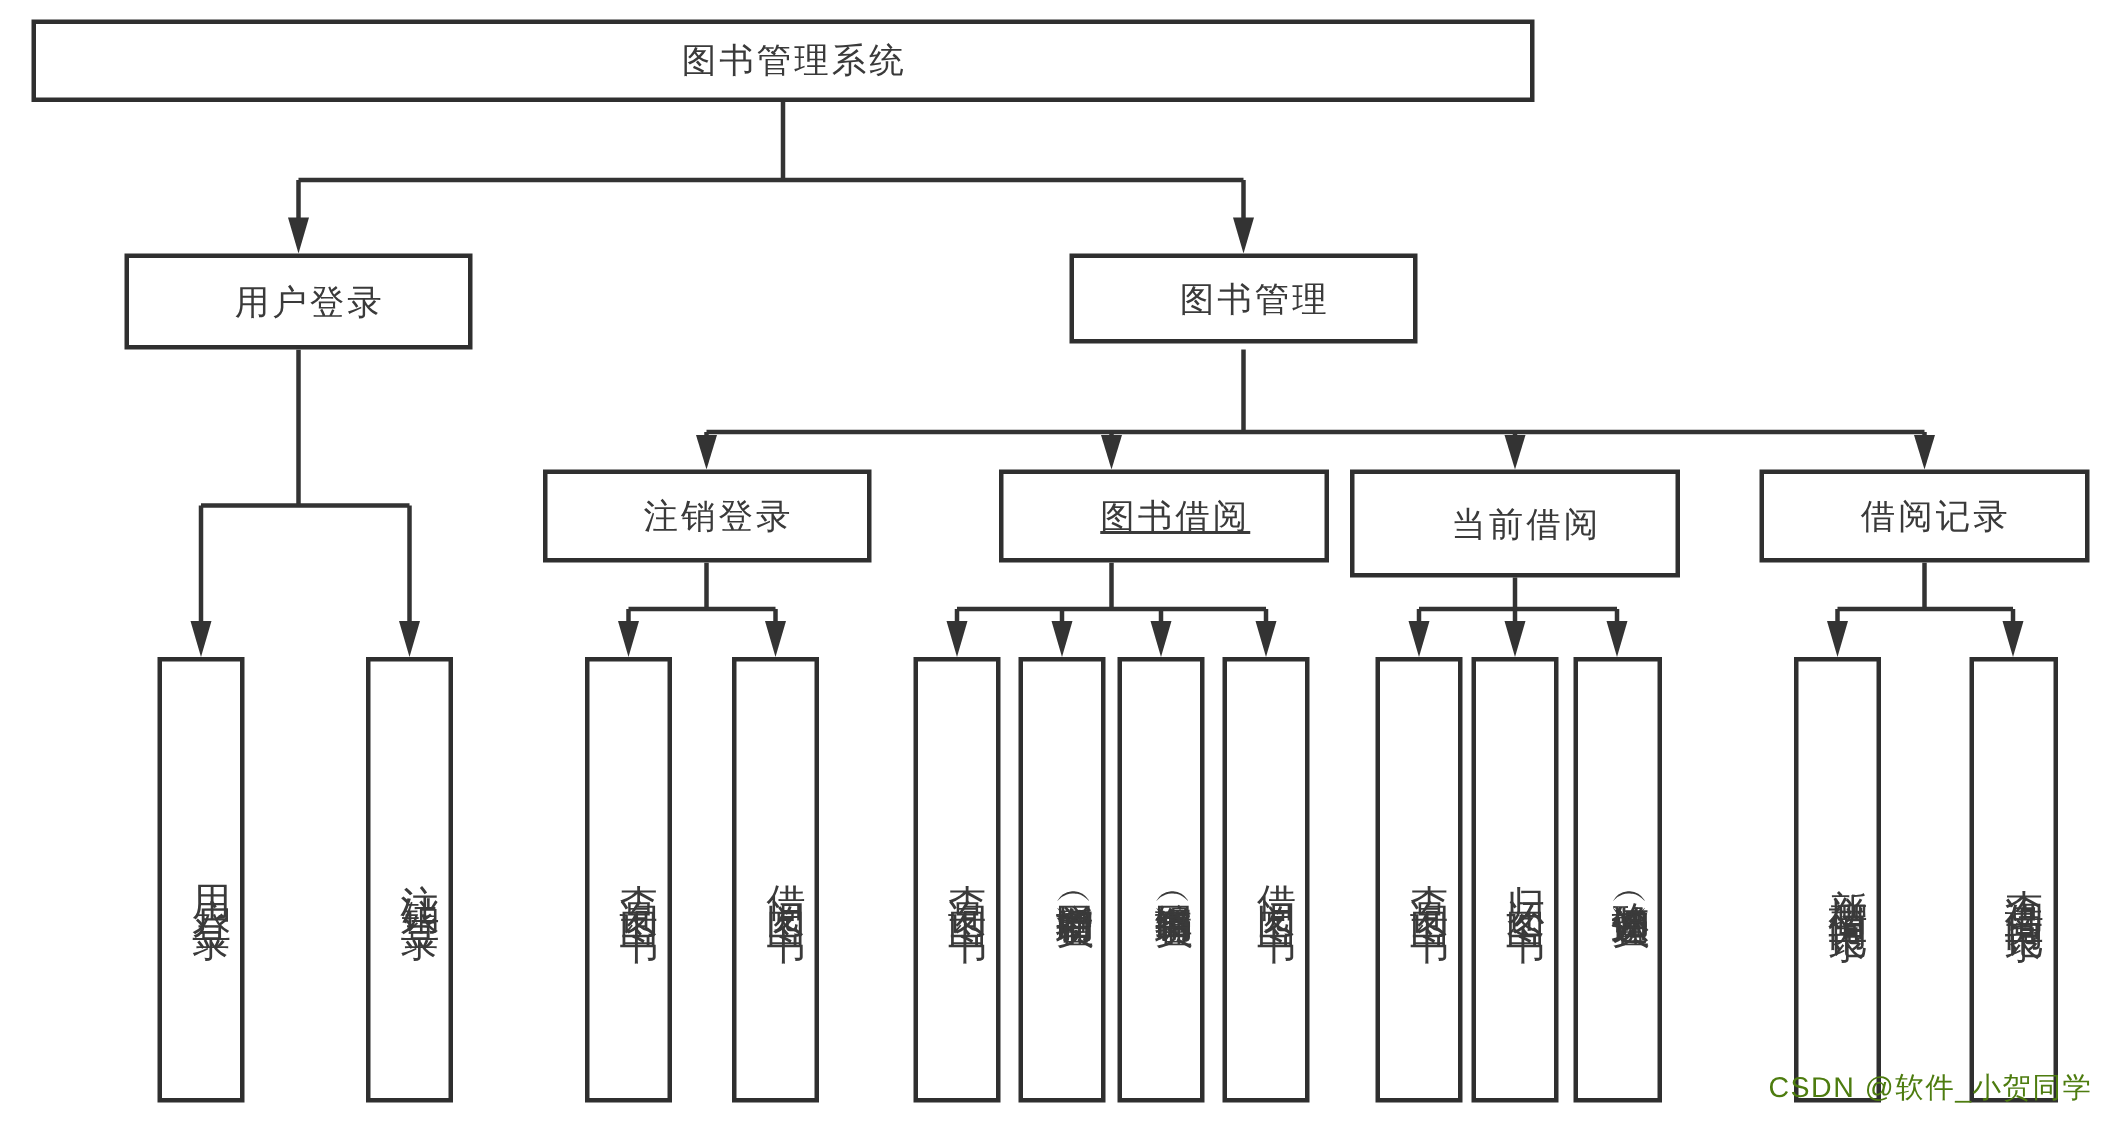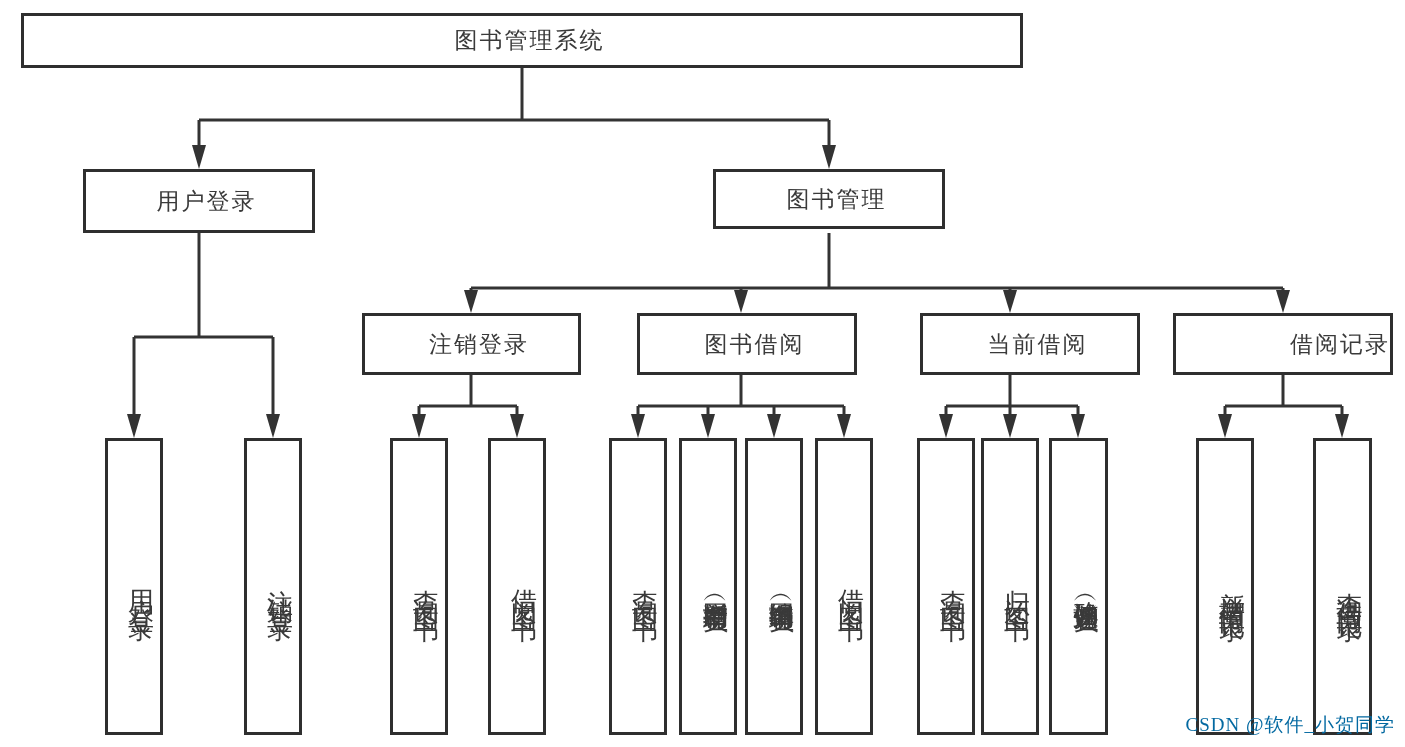--- a/index.html
+++ b/index.html
@@ -42,24 +42,23 @@
     line-height: 1;
     letter-spacing: 9px;
   }
   .box.v .label.mid  { letter-spacing: 5px; }
   .box.v .label.tight { font-size: 25px; letter-spacing: 1px; }
   .watermark {
     position: absolute;
     top: 712px;
     right: 10px;
     font-size: 19px;
-    color: #0369a1;
+    color: #4d7c0f;
     letter-spacing: 1px;
     white-space: nowrap;
-    font-family: Liberation Serif, serif;
   }
 </style>
 </head>
 <body>
 
 <div class="stage">
 
   <svg class="connectors" viewBox="0 0 1405 747" xmlns="http://www.w3.org/2000/svg">
 
     <g>
@@ -143,27 +142,27 @@
   <div class="box h" style="left:83px; top:169px; width:232px; height:64px;">
     <span class="label">用户登录</span>
   </div>
   <div class="box h" style="left:713px; top:169px; width:232px; height:60px;">
     <span class="label">图书管理</span>
   </div>
 
   <div class="box h" style="left:362px; top:313px; width:219px; height:62px;">
     <span class="label">注销登录</span>
   </div>
-  <div class="box h" style="left:637px; top:313px; width:220px; height:62px;">
+  <div class="box h" style="left:666px; top:313px; width:220px; height:62px;text-decoration:underline;">
     <span class="label">图书借阅</span>
   </div>
-  <div class="box h" style="left:900px; top:313px; width:220px; height:62px;margin-left:20px;">
+  <div class="box h" style="left:900px; top:313px; width:220px; height:72px;">
     <span class="label">当前借阅</span>
   </div>
-  <div class="box h" style="left:1173px; top:313px; width:220px; height:62px;justify-content:flex-end;">
+  <div class="box h" style="left:1173px; top:313px; width:220px; height:62px;">
     <span class="label">借阅记录</span>
   </div>
 
   <div class="box v" style="left:105px; top:438px; width:58px; height:297px;">
     <span class="label">用户登录</span>
   </div>
   <div class="box v" style="left:244px; top:438px; width:58px; height:297px;">
     <span class="label">注销登录</span>
   </div>
 

